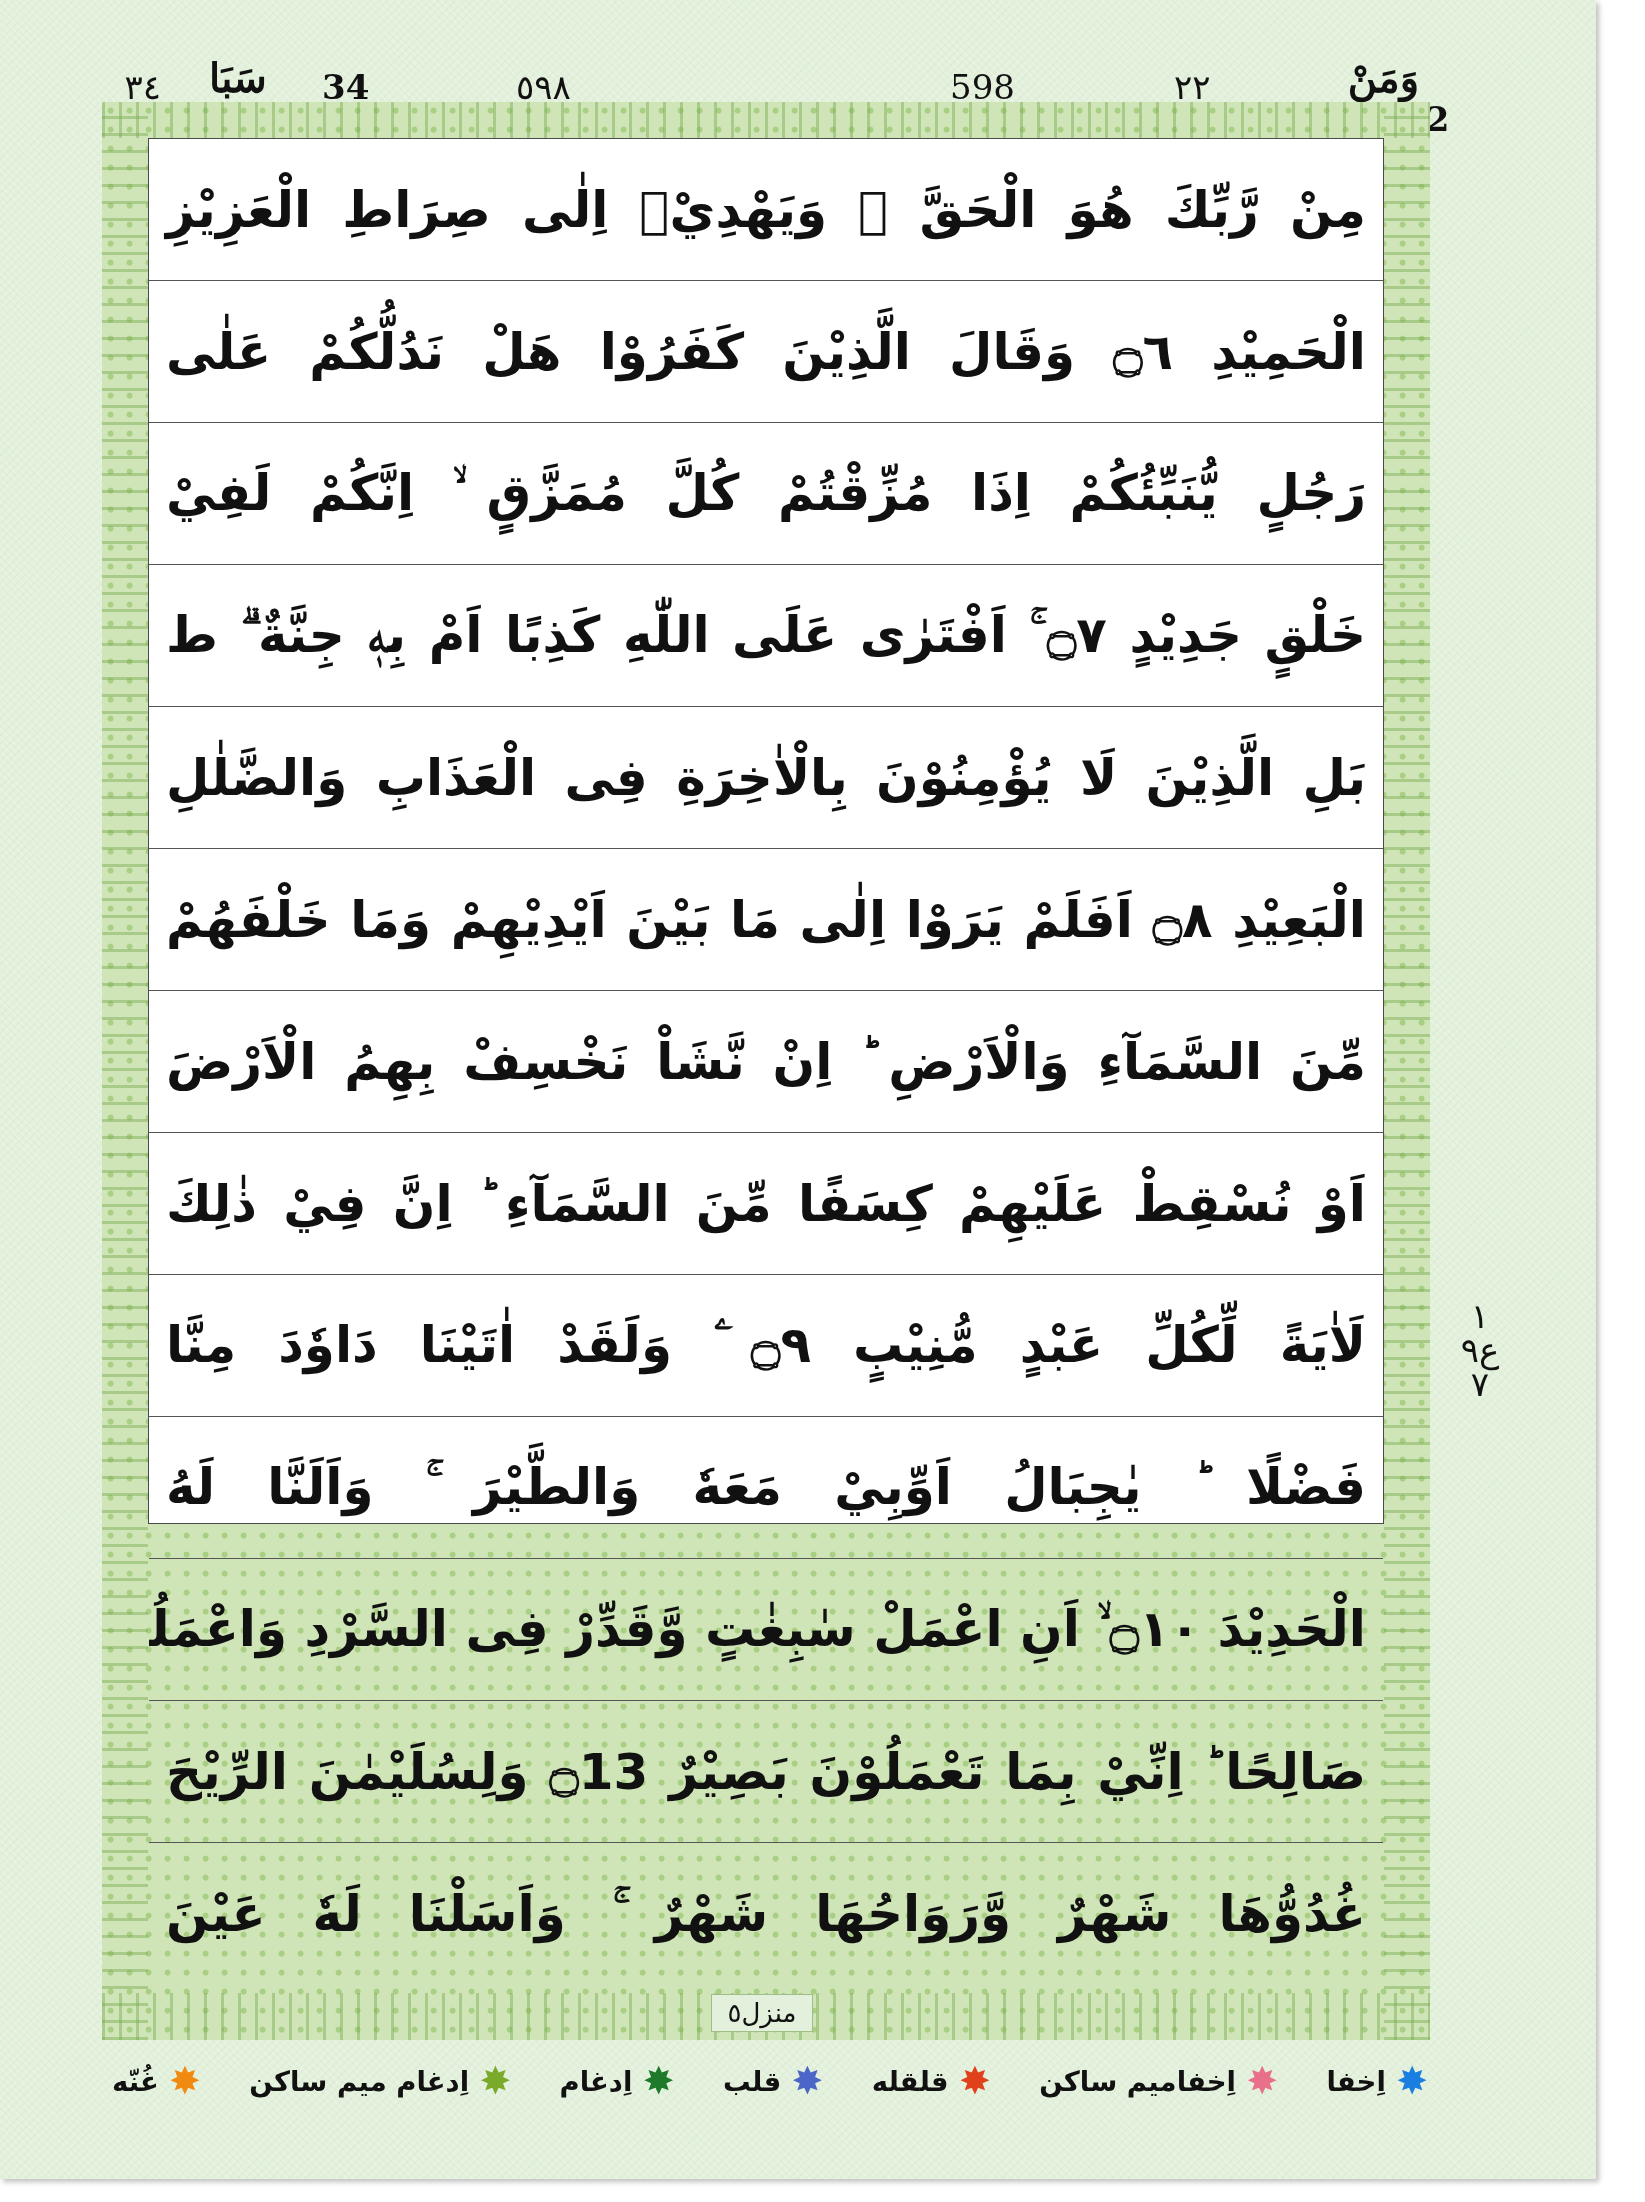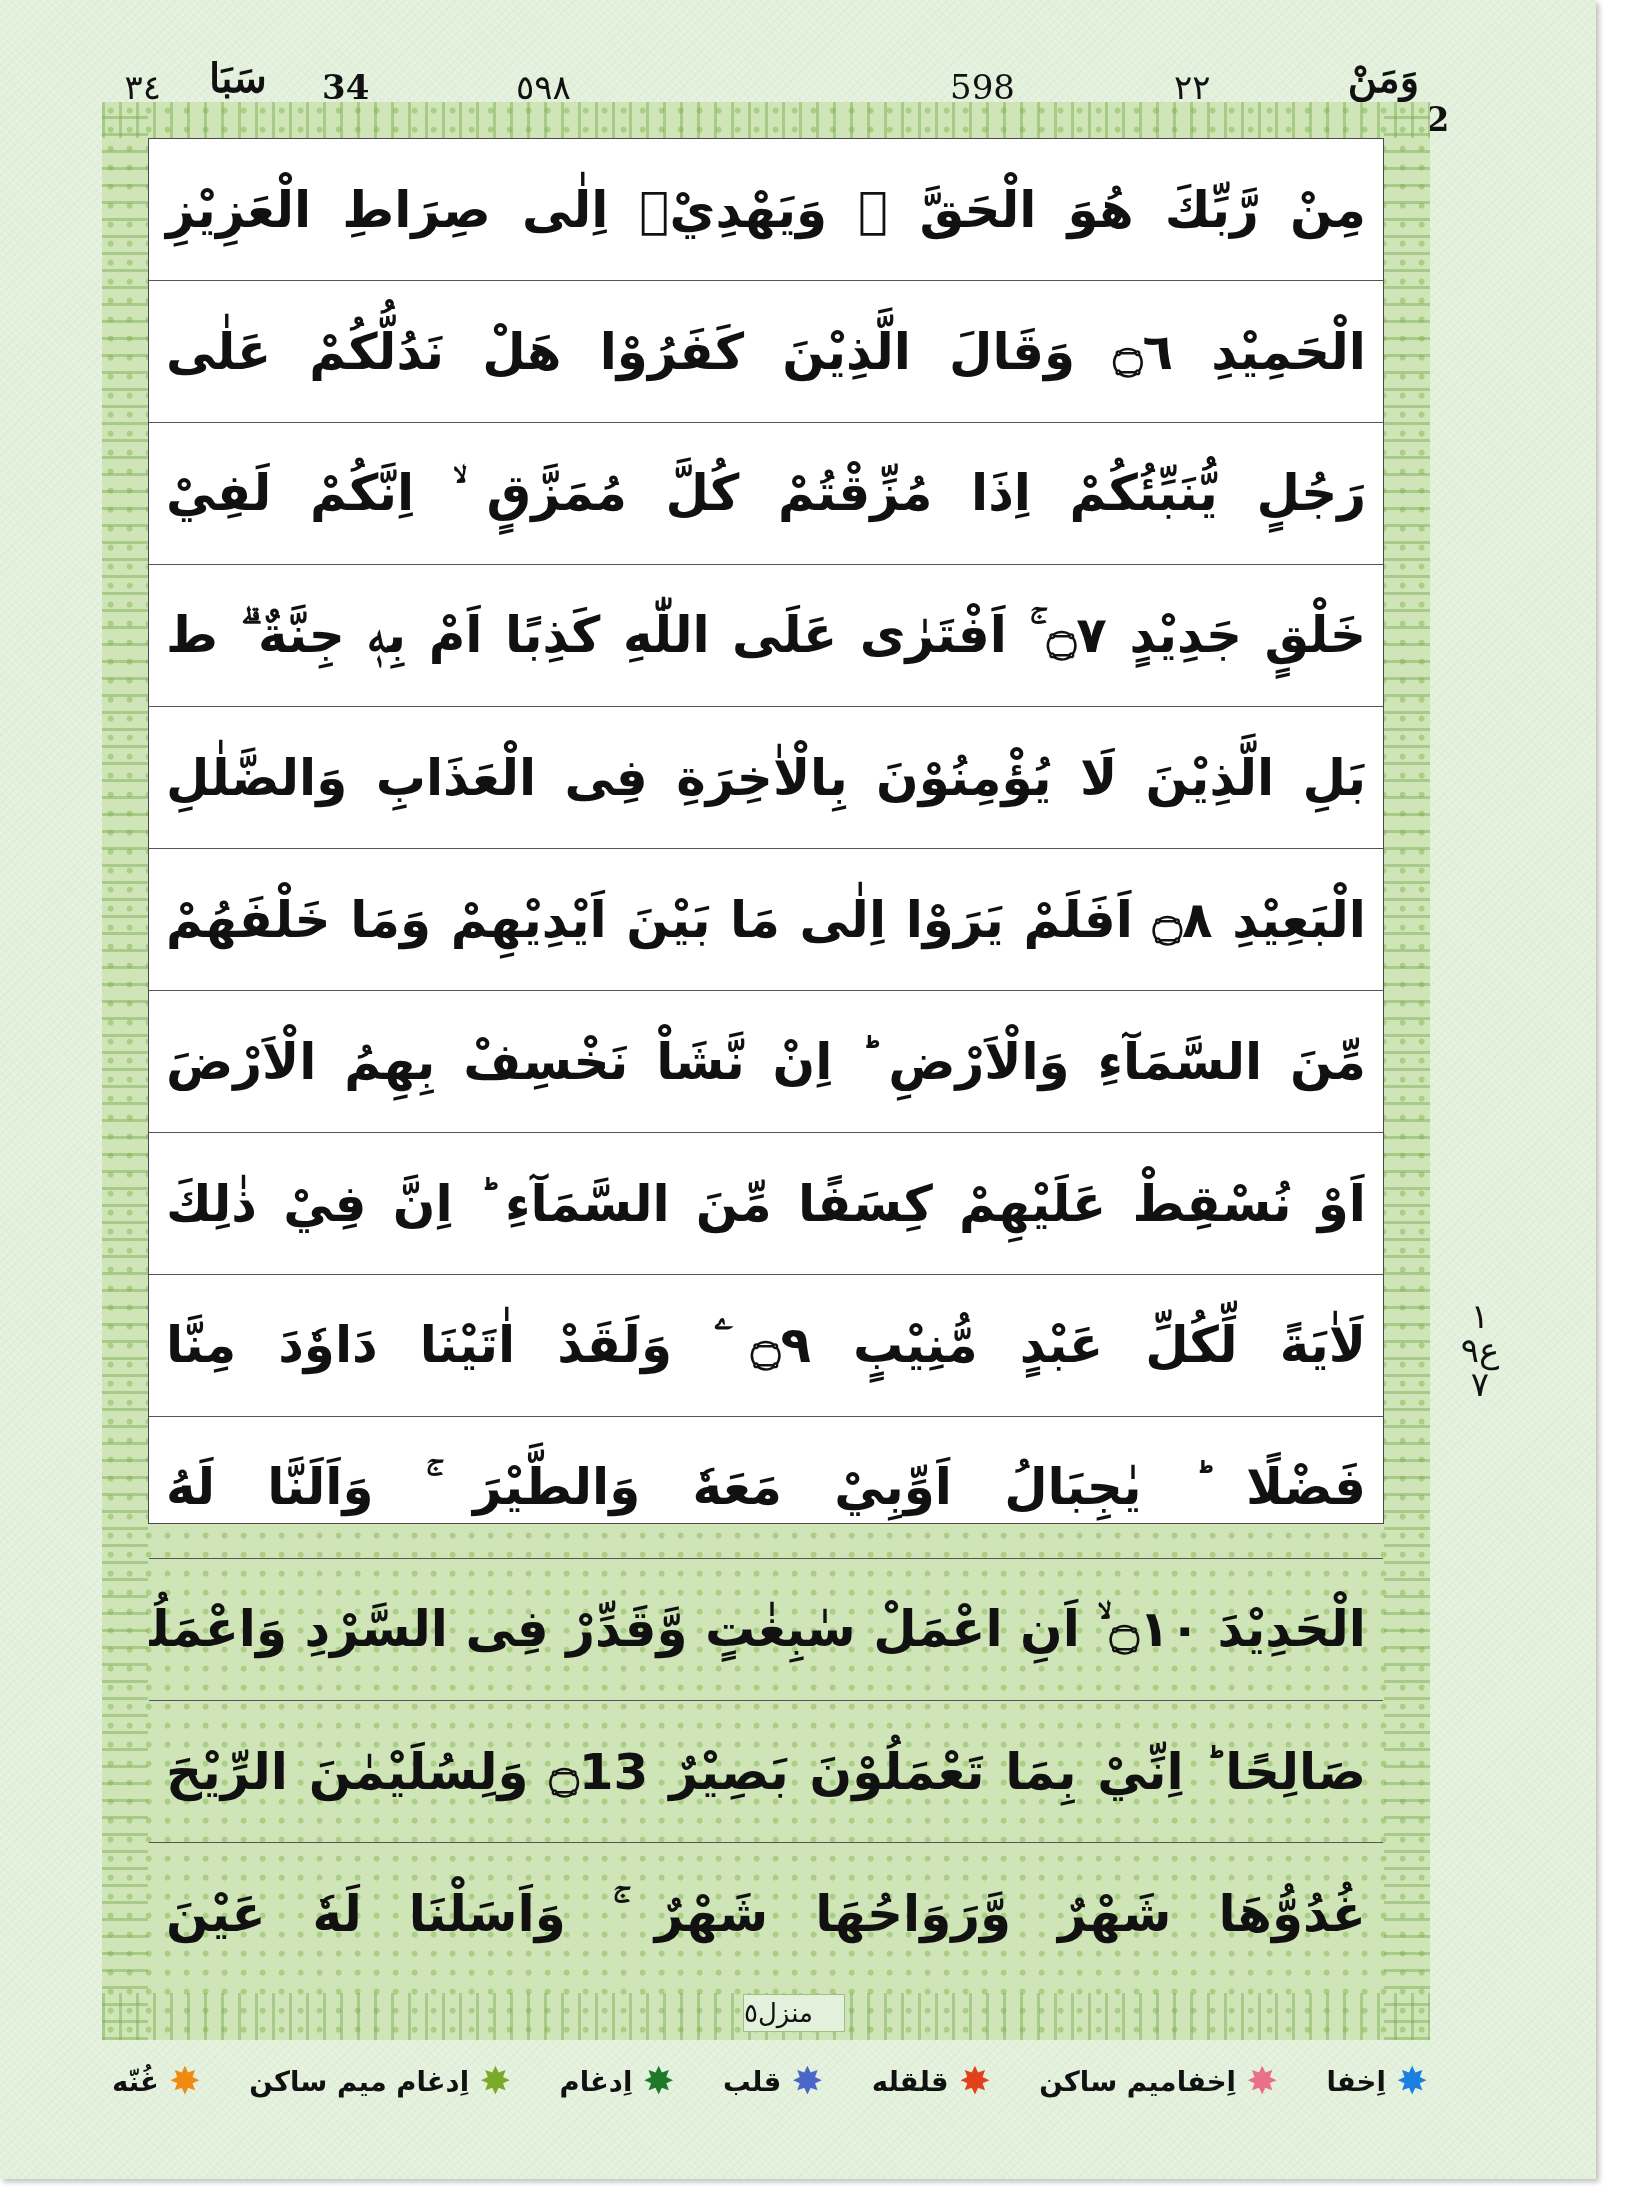--- a/index.html
+++ b/index.html
@@ -53,23 +53,22 @@
   }
   .line:last-child { border-bottom:none; }
   .line .t { display:block; width:100%; text-align:justify; text-align-last:justify; }
   .ruku {
     position:absolute; left:1454px; top:1299px; width:52px; text-align:center;
     font-family:"DejaVu Serif", serif; font-size:34px; line-height:34px; color:#111; direction:rtl; z-index:3;
   }
   .manzil {
     position:absolute; left:711px; top:1994px; width:102px; height:38px;
     background:#e3f0dc; border:0.9px solid #9fbf87; box-sizing:border-box;
-    text-align:left; font-size:26px; line-height:36px; color:#111; direction:rtl; z-index:3;
+    text-align:center; font-size:26px; line-height:36px; color:#111; direction:rtl; z-index:3;
     font-family:"DejaVu Sans", sans-serif;
-    margin-left:32px;
   }
   .legend {
     position:absolute; left:112px; top:2055px; width:1316px; height:52px;
     direction:rtl; display:flex; justify-content:space-between; align-items:center; z-index:3;
   }
   .legend-item { display:flex; align-items:center; gap:10.3px; font-size:27.5px; font-weight:bold; color:#111; font-family:"DejaVu Sans", sans-serif; }
   .star { font-size:38px; line-height:38px; }
 </style>
 </head>
 <body>

